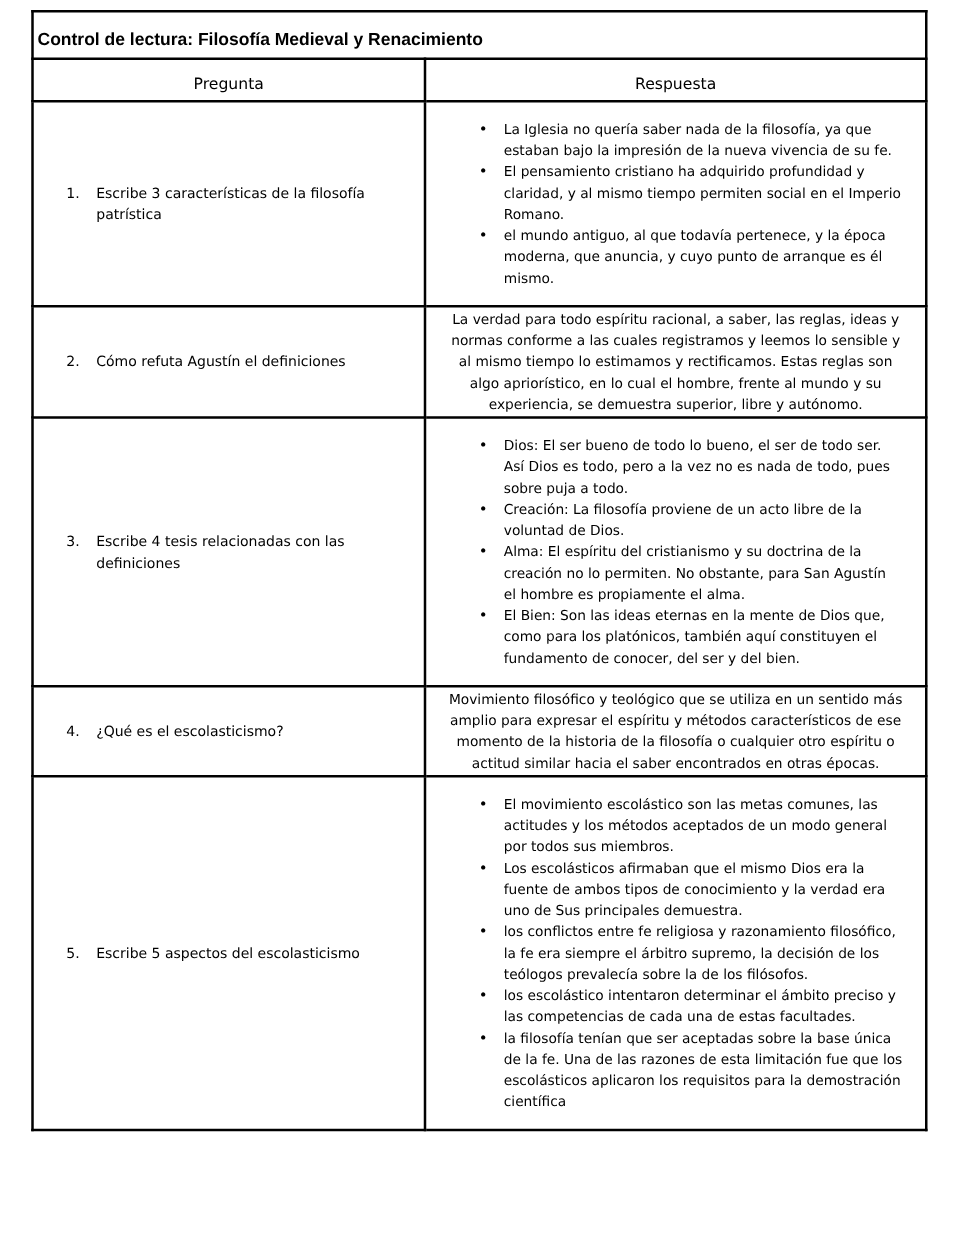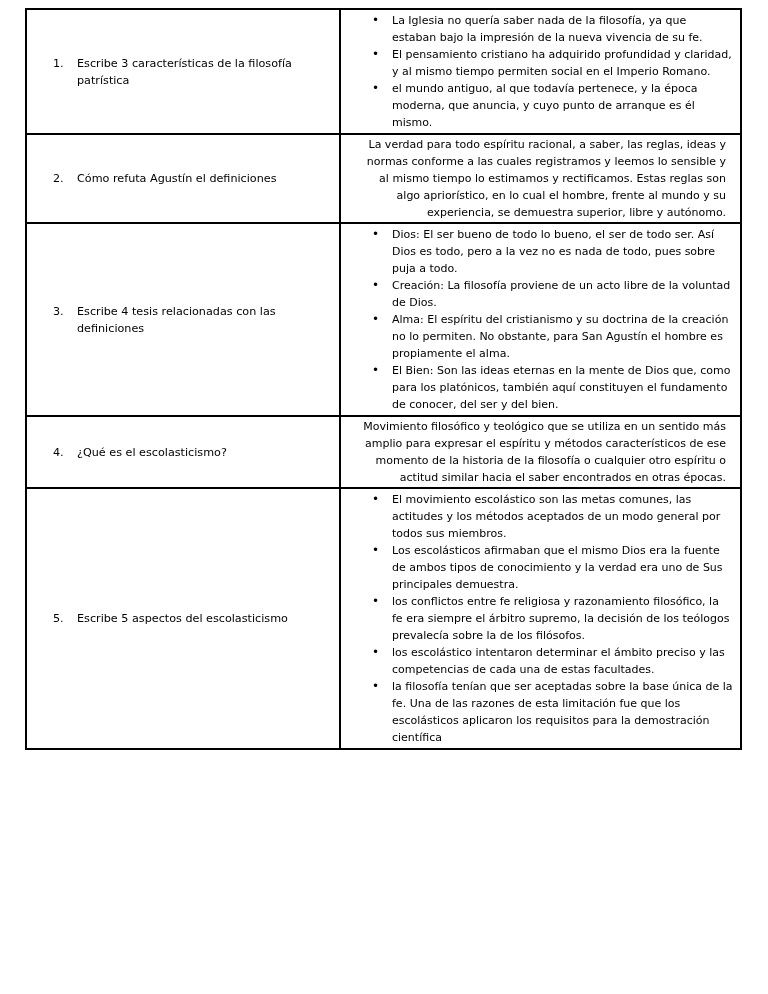--- a/index.html
+++ b/index.html
@@ -21,38 +21,45 @@
   .q-cell {
     font-family: "DejaVu Sans", sans-serif; font-size: 11.2px; line-height: 17px;
   }
   .q-wrap { display: flex; padding-left: 26px; padding-right: 20px; }
   .q-num { width: 24px; flex: none; }
   .q-text { flex: 1; }
   .a-cell {
     font-family: "DejaVu Sans", sans-serif; font-size: 11px; line-height: 17px;
     padding: 1px 2px 1px 2px !important;
   }
-  .a-center { text-align: right; padding: 1px 14px !important; }
-  ul.bullets { list-style: none; margin: 1px; padding: 0 4px 0 24px; }
+  .a-center { text-align: center; padding: 1px 14px !important; }
+  ul.bullets { list-style: none; margin: 12px; padding: 0 4px 0 24px; }
   ul.bullets li { position: relative; padding-left: 24px; }
   ul.bullets li::before {
     content: "\2022"; position: absolute; left: 4px; top: 0; font-size: 12px;
   }
   .col-q { width: 314px; }
   .col-a { width: 401px; }
 </style>
 </head>
 <body>
 
 <table class="doc-table">
   <colgroup>
       <col class="col-q">
       <col class="col-a">
     </colgroup>
   <tbody>
+      <tr>
+    <td class="title-cell" colspan="2">Control de lectura: Filosofía Medieval y Renacimiento</td>
+  </tr>
+  <tr>
+    <th class="head-cell">Pregunta</th>
+    <th class="head-cell">Respuesta</th>
+  </tr>
 
   <tr style="height:123px">
     <td class="q-cell">
       <div class="q-wrap">
         <span class="q-num">1.</span>
         <span class="q-text">Escribe 3 características de la filosofía patrística</span>
       </div>
     </td>
     <td class="a-cell">
       <ul class="bullets">

